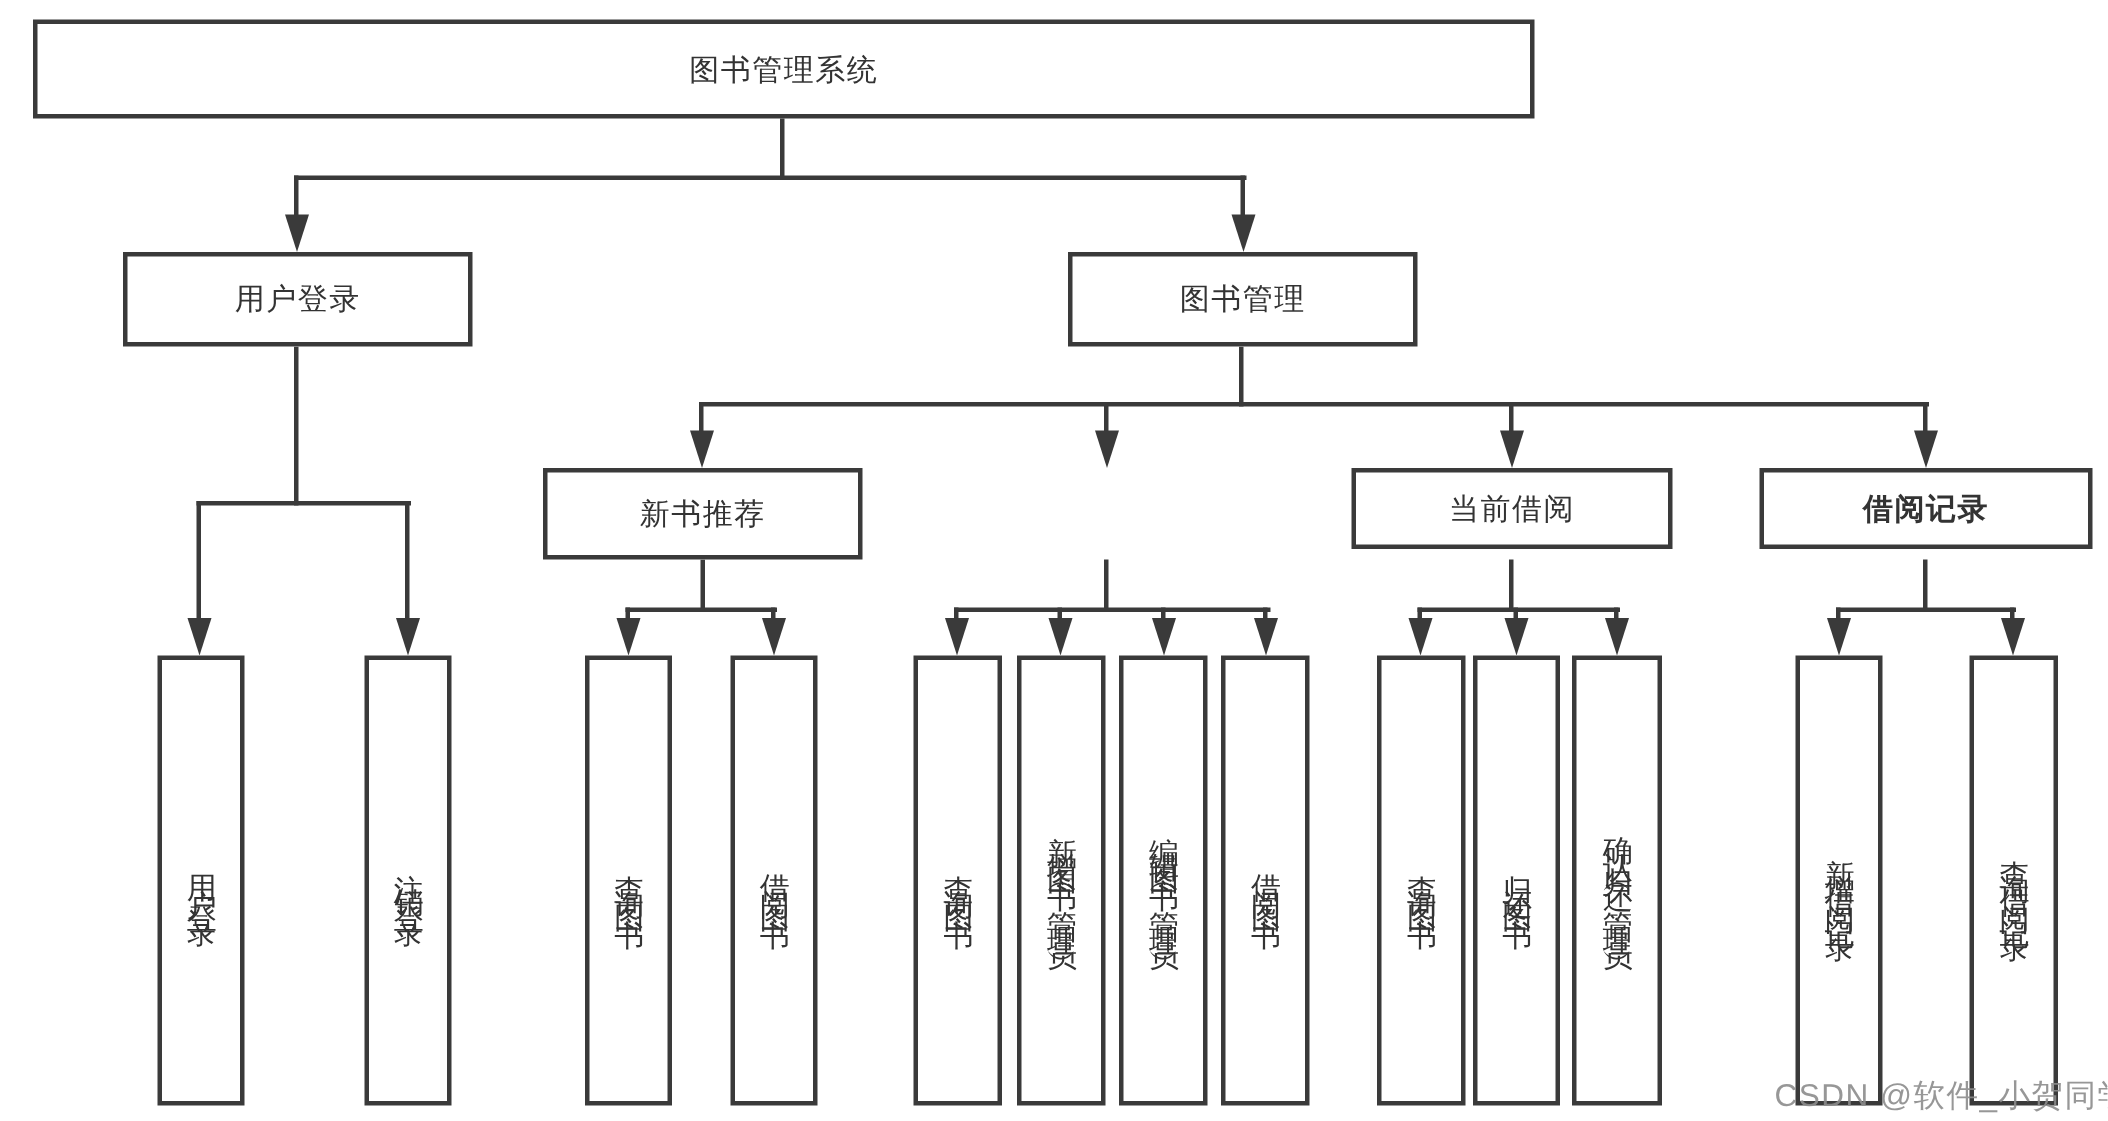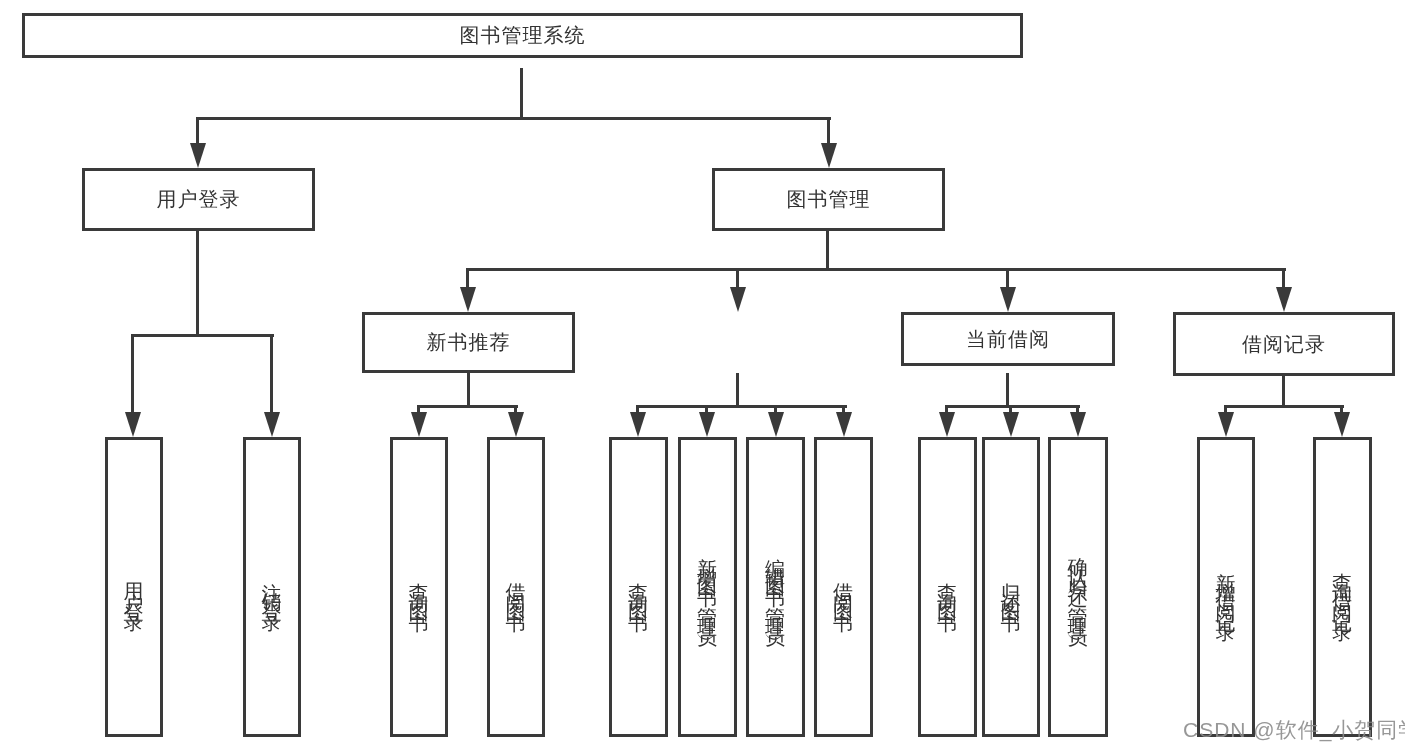--- a/index.html
+++ b/index.html
@@ -119,38 +119,38 @@
   <div class="vline" style="left:1076px;top:405px;width:3px;height:12px;"></div>
   <div class="arrowhead" style="left:1070px;top:412px;"></div>
 
   <div class="vline" style="left:1282px;top:373px;width:3px;height:35px;"></div>
   <div class="hline" style="left:1224px;top:405px;width:120px;height:3px;"></div>
   <div class="vline" style="left:1224px;top:405px;width:3px;height:12px;"></div>
   <div class="arrowhead" style="left:1218px;top:412px;"></div>
   <div class="vline" style="left:1340px;top:405px;width:3px;height:12px;"></div>
   <div class="arrowhead" style="left:1334px;top:412px;"></div>
 
-  <div class="box" style="left:22px;top:13px;width:1001px;height:45px;">
+  <div class="box" style="left:22px;top:13px;width:1001px;height:66px;">
     <span class="hlabel">图书管理系统</span>
   </div>
 
   <div class="box" style="left:82px;top:168px;width:233px;height:63px;">
     <span class="hlabel">用户登录</span>
   </div>
   <div class="box" style="left:712px;top:168px;width:233px;height:63px;">
     <span class="hlabel">图书管理</span>
   </div>
 
   <div class="box" style="left:362px;top:312px;width:213px;height:61px;">
     <span class="hlabel">新书推荐</span>
   </div>
   <div class="box" style="left:901px;top:312px;width:214px;height:54px;">
     <span class="hlabel">当前借阅</span>
   </div>
-  <div class="box" style="left:1173px;top:312px;width:222px;height:64px;">
+  <div class="box" style="left:1173px;top:312px;width:222px;height:54px;font-weight:bold;">
     <span class="hlabel">借阅记录</span>
   </div>
 
   <div class="box leaf" style="left:105px;top:437px;width:58px;height:300px;">
     <span class="vlabel">用户登录</span>
   </div>
   <div class="box leaf" style="left:243px;top:437px;width:58px;height:300px;">
     <span class="vlabel">注销登录</span>
   </div>
 

